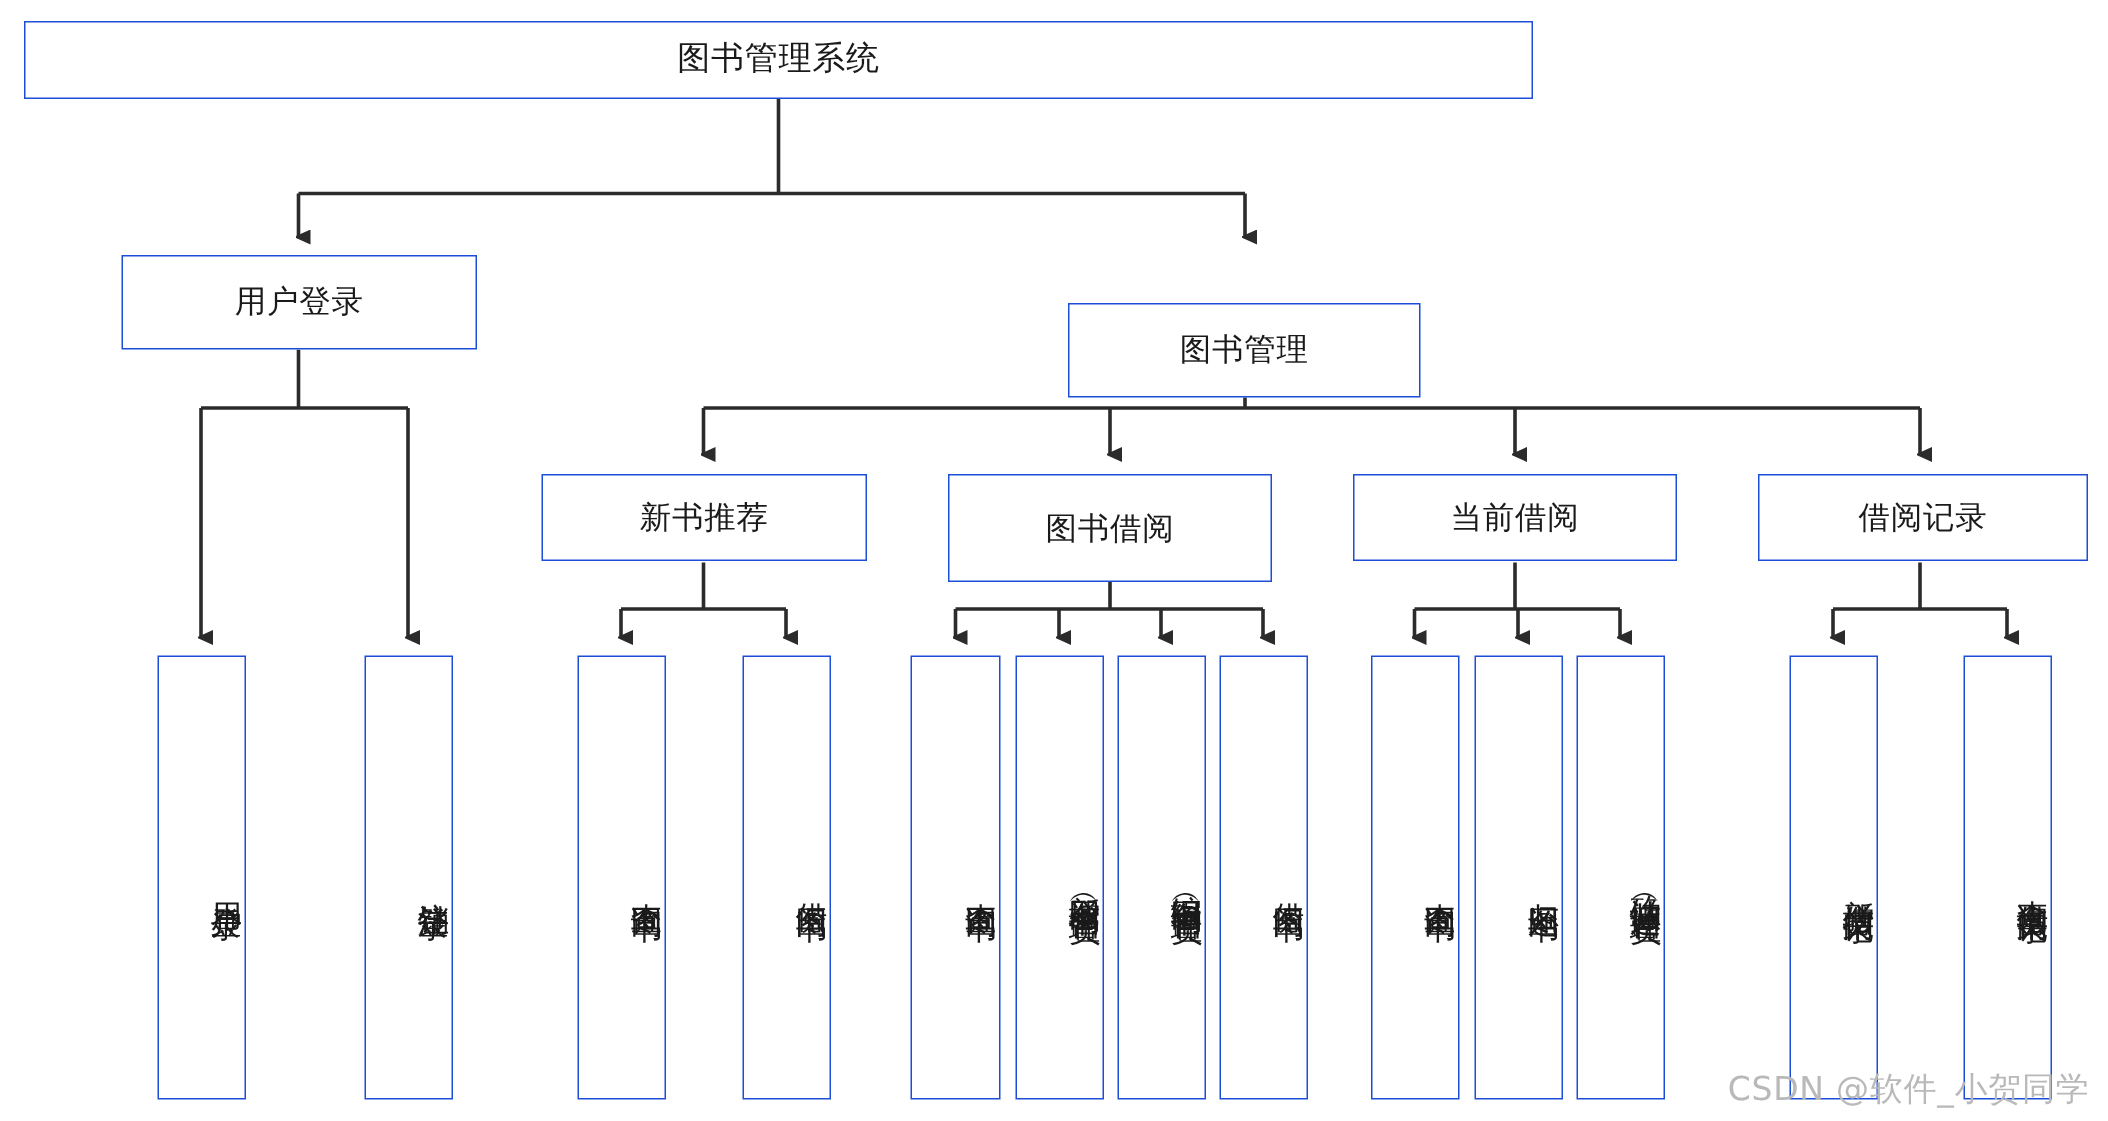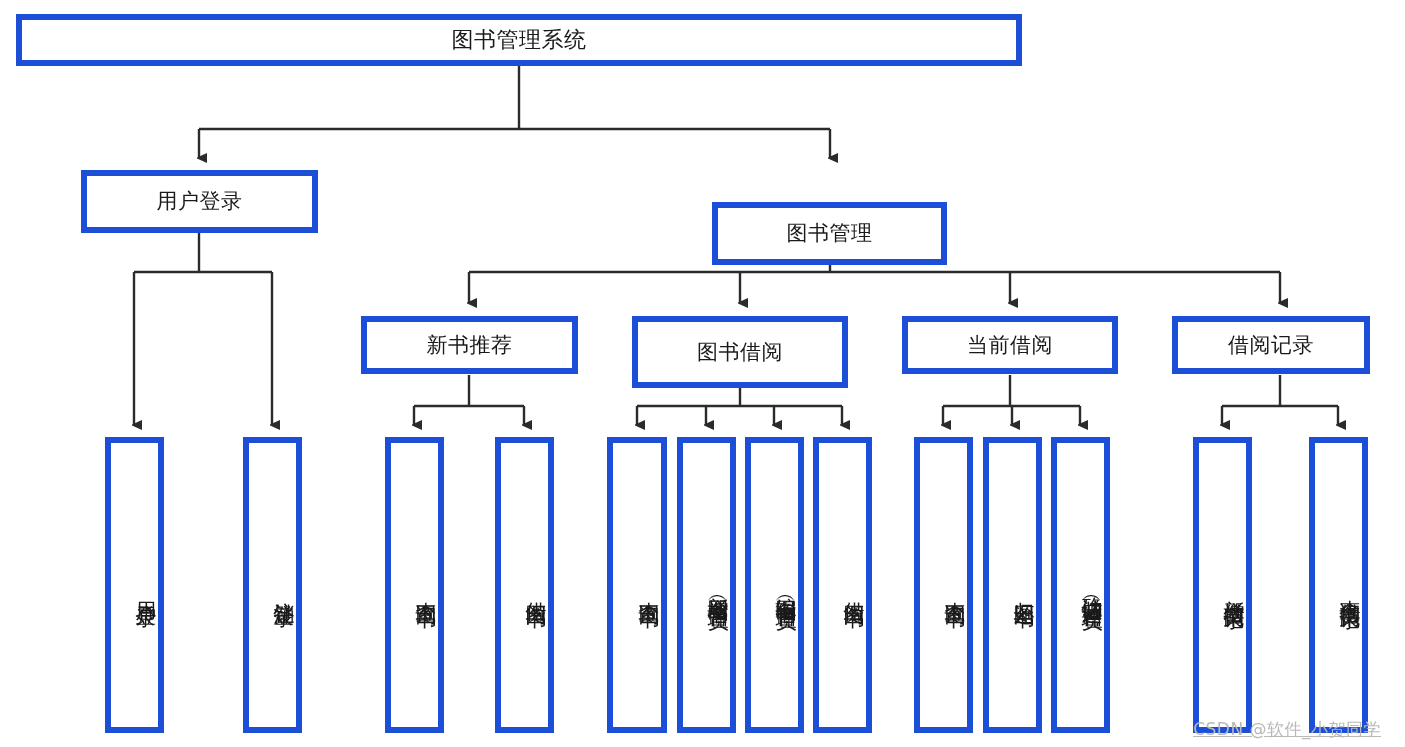--- a/index.html
+++ b/index.html
@@ -23,21 +23,21 @@
     left: 0;
     top: 0;
     width: 1405px;
     height: 747px;
     pointer-events: none;
   }
   .node {
     position: absolute;
     box-sizing: border-box;
     background: #ffffff;
-    border: 6px solid #1d4ed8;
+    border: 1px solid #1d4ed8;
     display: flex;
     align-items: center;
     justify-content: center;
     color: #1a1a1a;
     line-height: 1.18;
     text-align: center;
   }
   .node-h {
     font-size: 21px;
     letter-spacing: 0.5px;
@@ -54,27 +54,26 @@
     justify-content: center;
     padding-top: 8px;
   }
   .node-v .vlabel {
     writing-mode: vertical-rl;
     text-orientation: upright;
     white-space: nowrap;
   }
   .watermark {
     position: absolute;
-    right: 24px;
+    right: 12px;
     bottom: 6px;
-    font-size: 17px;
+    font-size: 22px;
     color: #b9b9b9;
     white-space: nowrap;
     letter-spacing: 0.5px;
-    text-decoration: underline;
   }
 </style>
 </head>
 <body>
 
 <div id="diagram-root">
 
   <svg id="edge-layer" viewBox="0 0 1405 747" width="1405" height="747">
     <defs>
       <marker id="arrowhead" markerWidth="10" markerHeight="10" refX="5" refY="8" orient="auto" markerUnits="userSpaceOnUse">
@@ -138,21 +137,21 @@
 
   <div class="node node-h" style="left:361px; top:316px; width:217px; height:58px;">
     <span>新书推荐</span>
   </div>
   <div class="node node-h" style="left:632px; top:316px; width:216px; height:72px;">
     <span>图书借阅</span>
   </div>
   <div class="node node-h" style="left:902px; top:316px; width:216px; height:58px;">
     <span>当前借阅</span>
   </div>
-  <div class="node node-h" style="left:1172px; top:316px; width:198px; height:58px;">
+  <div class="node node-h" style="left:1172px; top:316px; width:220px; height:58px;">
     <span>借阅记录</span>
   </div>
 
   <div class="node node-v" style="left:105px; top:437px; width:59px; height:296px;">
     <span class="vlabel">用户登录</span>
   </div>
   <div class="node node-v" style="left:243px; top:437px; width:59px; height:296px;">
     <span class="vlabel">注销登录</span>
   </div>
 

